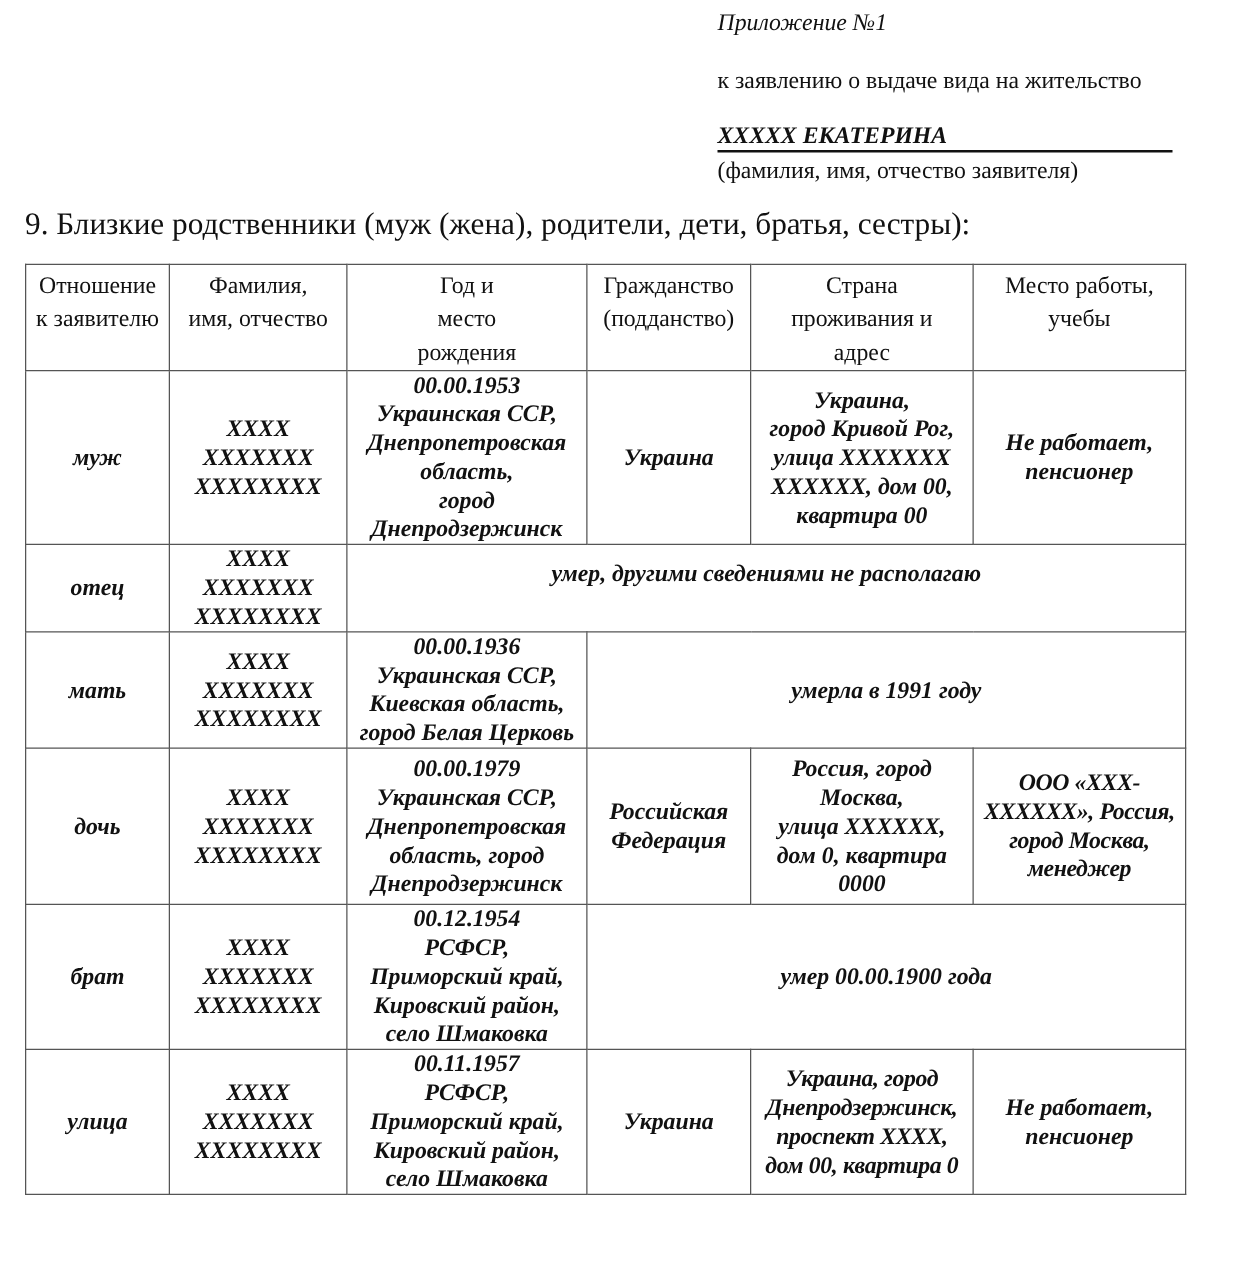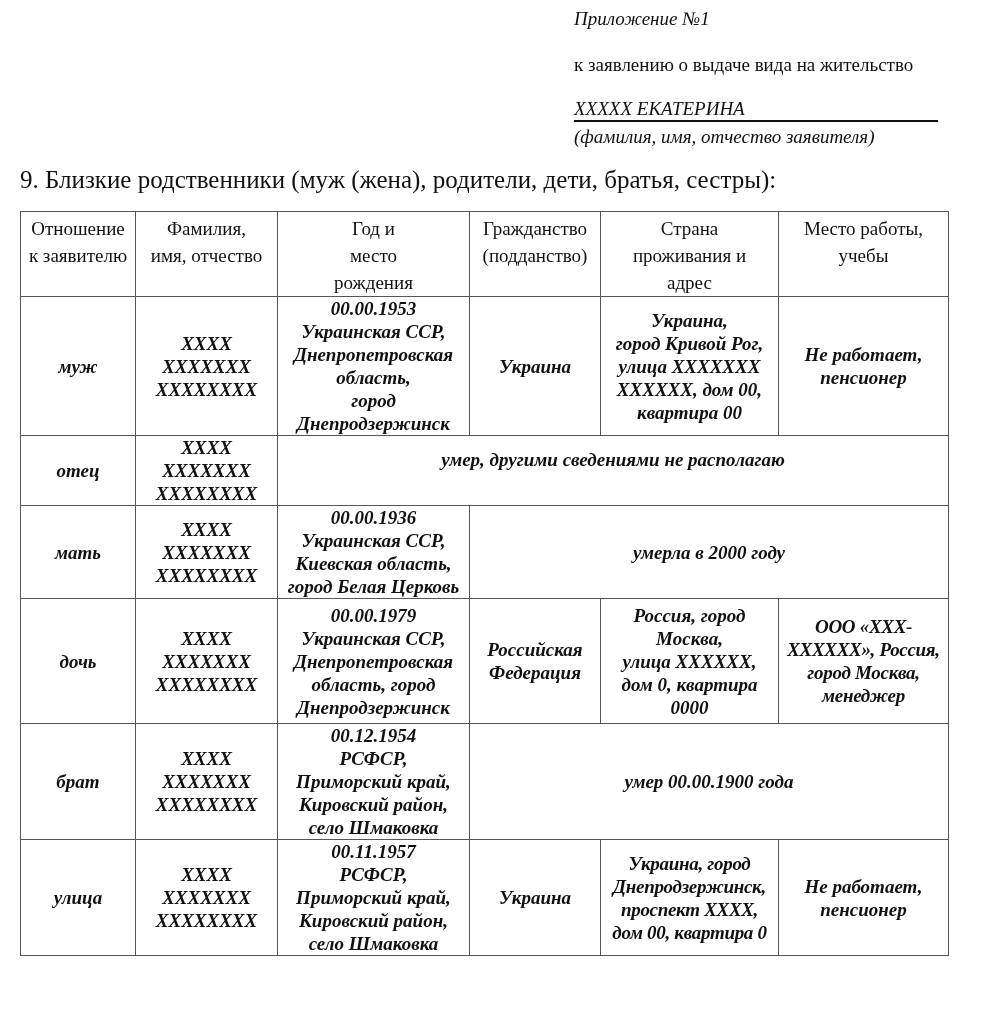--- a/index.html
+++ b/index.html
@@ -24,24 +24,24 @@
   }
   .appendix .line1 { position: absolute; left: 0; top: 0; white-space: nowrap; font-style: italic; }
   .appendix .line2 { position: absolute; left: 0; top: 46px; white-space: nowrap; }
   .appendix .line3 {
     position: absolute; left: 0; top: 92px; white-space: nowrap;
     width: 364px;
     border-bottom: 2px solid #111;
     line-height: 22px;
   }
   .appendix .line3 span {
-    font-weight: normal;
+    font-weight: bold;
     font-style: italic;
   }
-  .appendix .line4 { position: absolute; left: 0; top: 118px; white-space: nowrap; font-style: italic; }
+  .appendix .line4 { position: absolute; left: 0; top: 118px; white-space: nowrap; }
 
   .section-title {
     position: absolute;
     left: 20px;
     top: 168px;
     font-size: 25px;
     line-height: 24px;
     white-space: nowrap;
   }
 
@@ -154,21 +154,21 @@
     </tr>
     <tr class="row-mother">
       <td>мать</td>
       <td class="cell-lines">XXXX
 XXXXXXX
 XXXXXXXX</td>
       <td class="cell-lines">00.00.1936
 Украинская ССР,
 Киевская область,
 город Белая Церковь</td>
-      <td colspan="3">умерла в 2000 году</td>
+      <td colspan="3">умерла в 1991 году</td>
     </tr>
     <tr class="row-daughter">
       <td>дочь</td>
       <td class="cell-lines">XXXX
 XXXXXXX
 XXXXXXXX</td>
       <td class="cell-lines">00.00.1979
 Украинская ССР,
 Днепропетровская
 область, город

